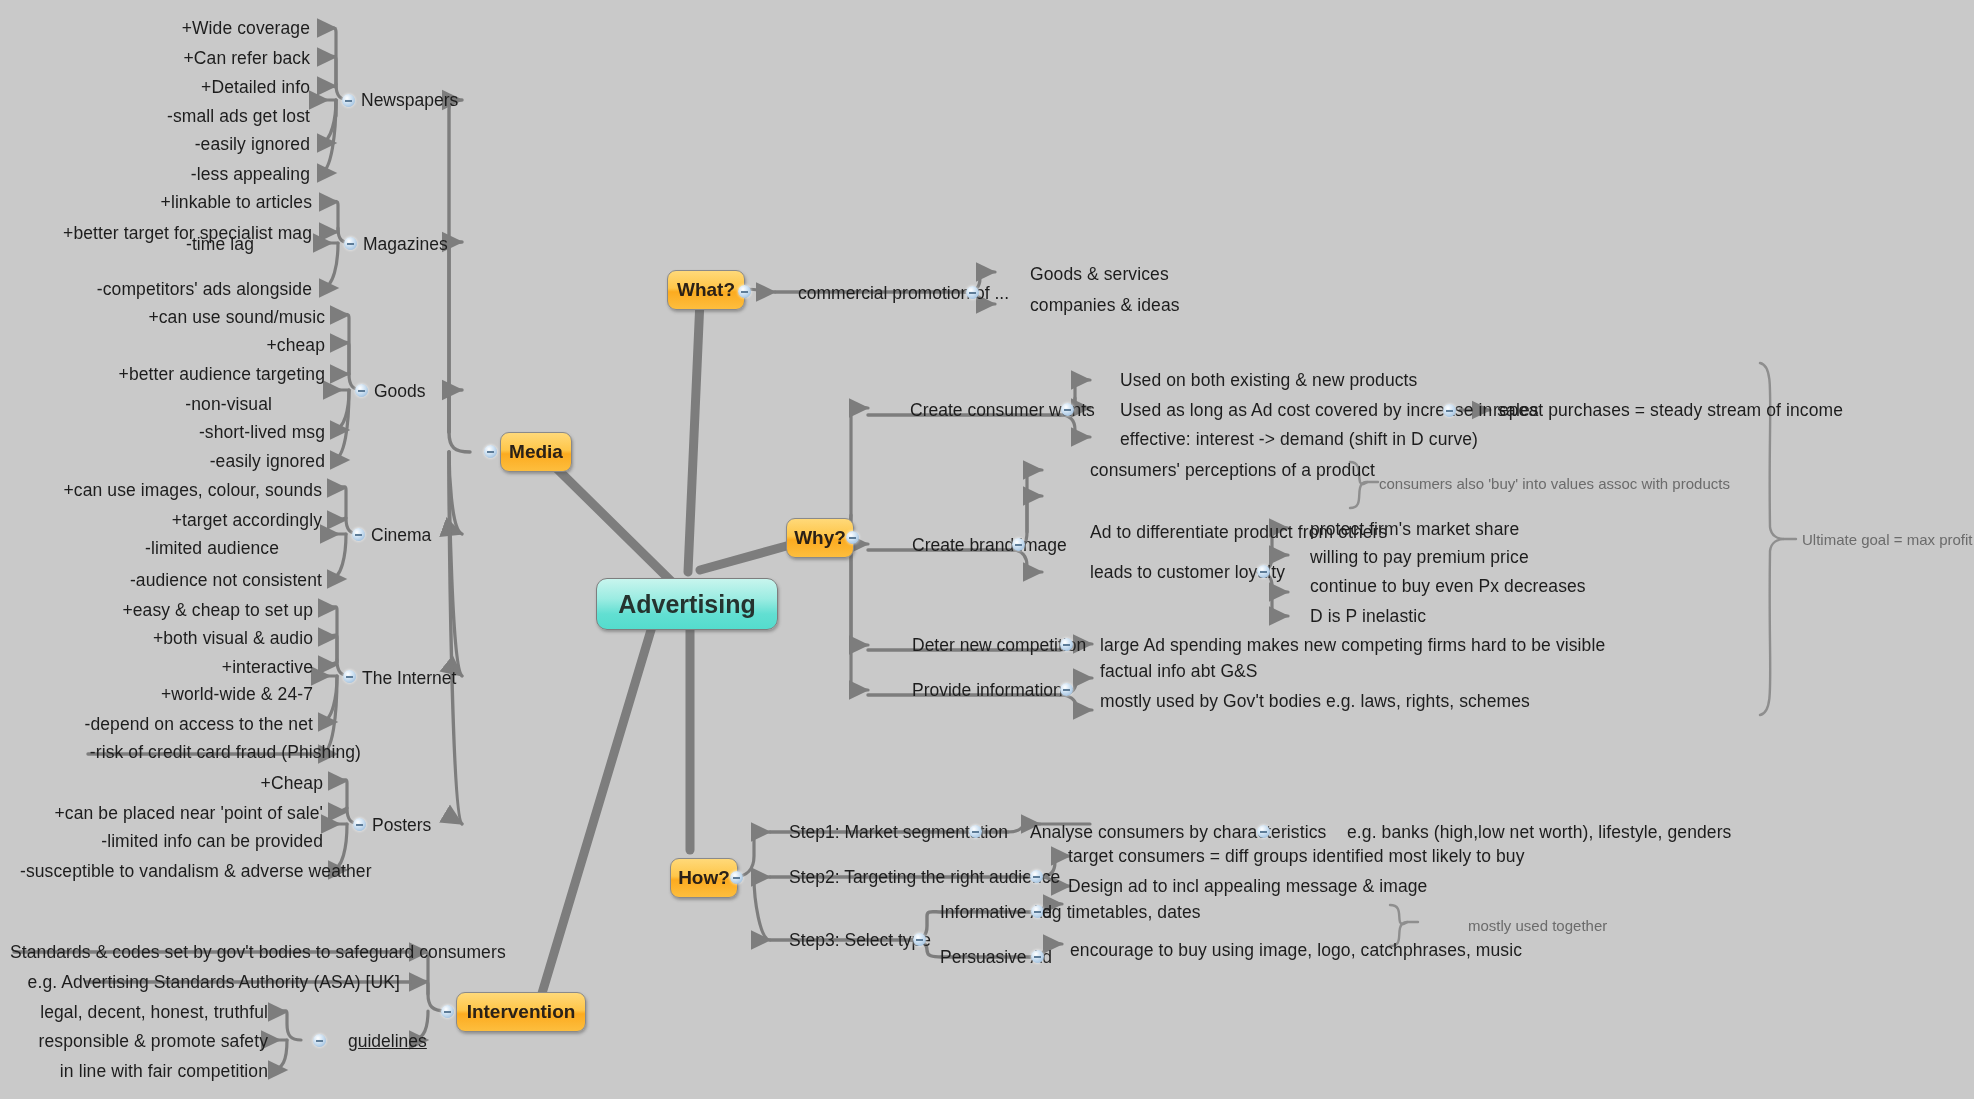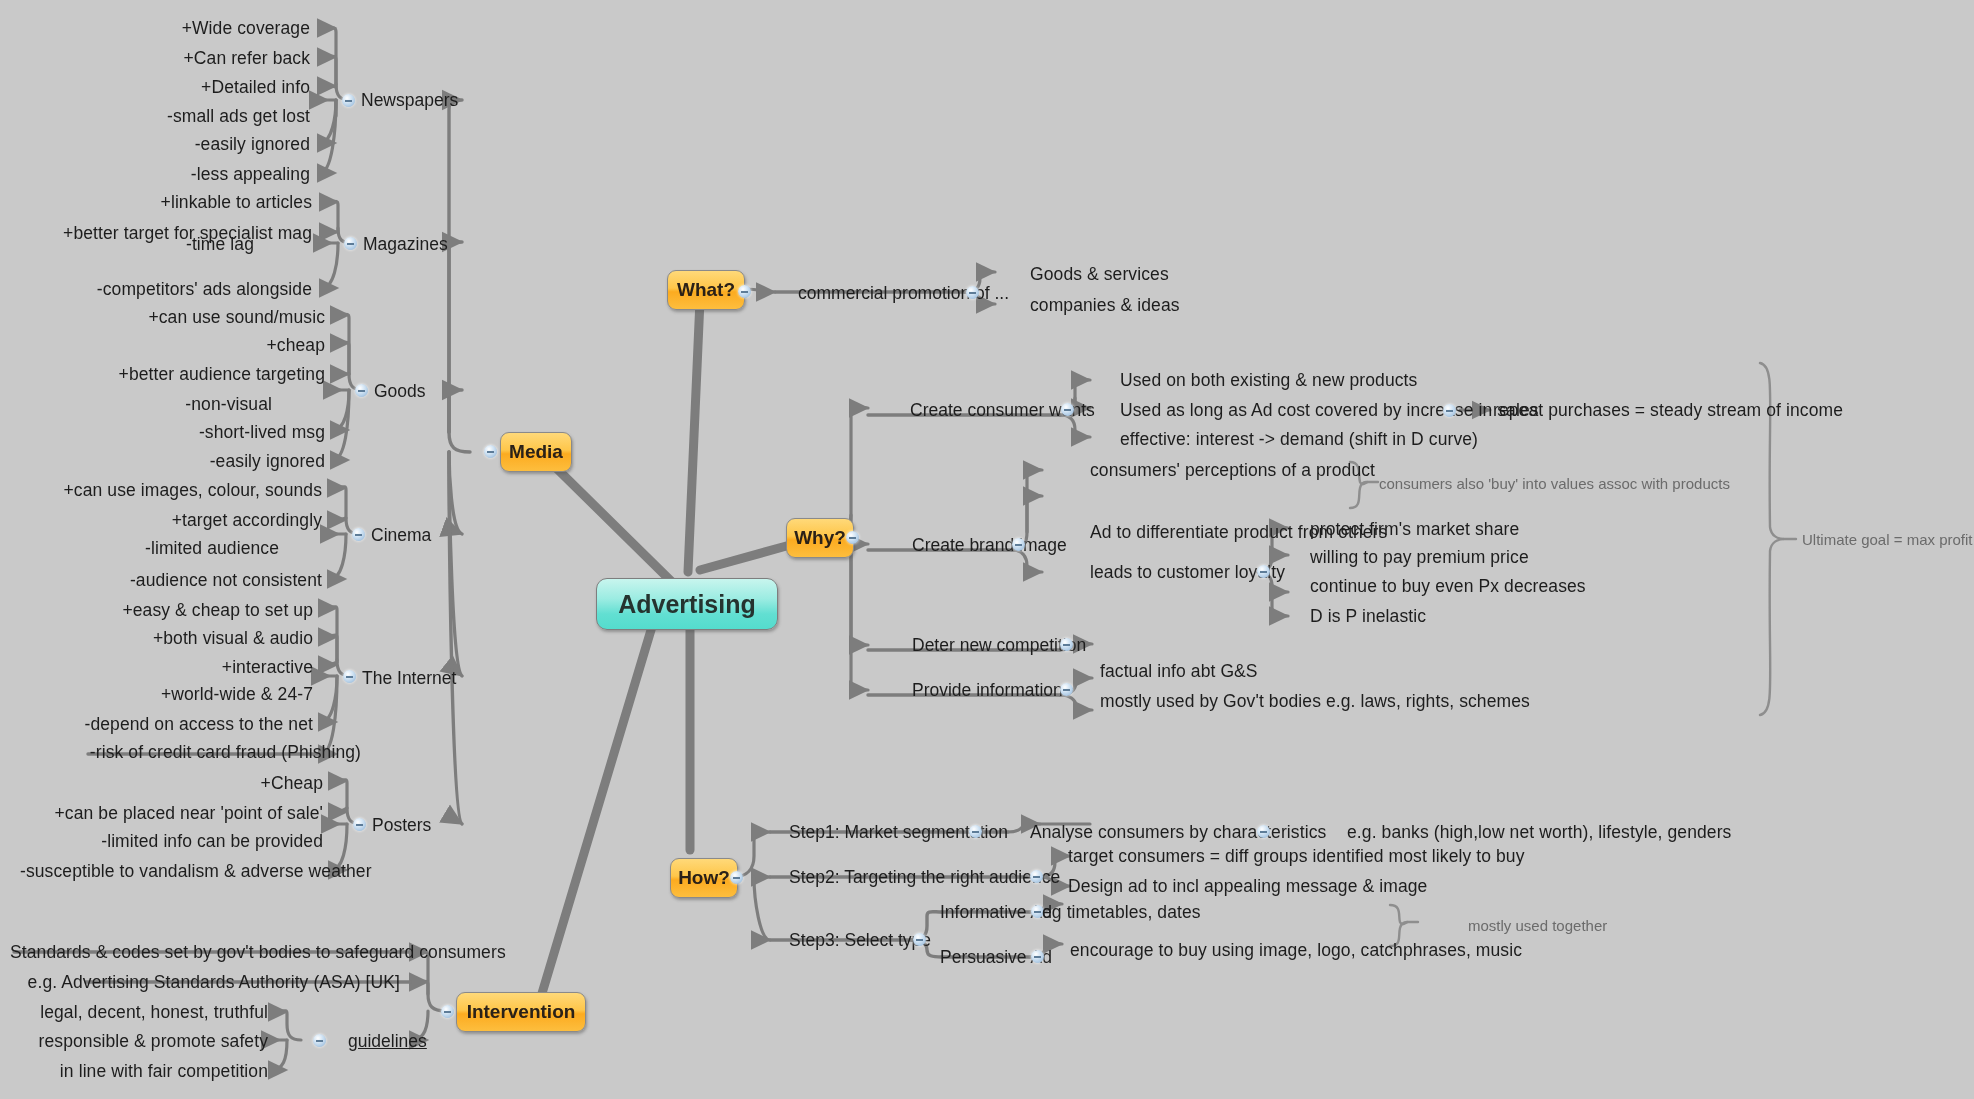--- a/index.html
+++ b/index.html
@@ -350,20 +350,21 @@
   <div class="note" style="left:1379px; top:476px;">consumers also 'buy' into values assoc with products</div>
   <div class="leaf" style="left:1310px; top:521px;">protect firm's market share</div>
   <div class="leaf" style="left:1310px; top:549px;">willing to pay premium price</div>
   <div class="leaf" style="left:1310px; top:578px;">continue to buy even Px decreases</div>
   <div class="leaf" style="left:1310px; top:608px;">D is P inelastic</div>
 
   <div class="node" style="left:912px; top:637px;">
     <span>Deter new competition</span>
   </div>
   <span class="bullet" style="left:1060px; top:638px;"></span>
+  <div class="leaf" style="left:1100px; top:637px;">large Ad spending makes new competing firms hard to be visible</div>
 
   <div class="node" style="left:912px; top:682px;">
     <span>Provide information</span>
   </div>
   <span class="bullet" style="left:1060px; top:683px;"></span>
   <div class="leaf" style="left:1100px; top:663px;">factual info abt G&amp;S</div>
   <div class="leaf" style="left:1100px; top:693px;">mostly used by Gov't bodies e.g. laws, rights, schemes</div>
 
   <div class="note" style="left:1802px; top:532px;">Ultimate goal = max profit</div>
 

